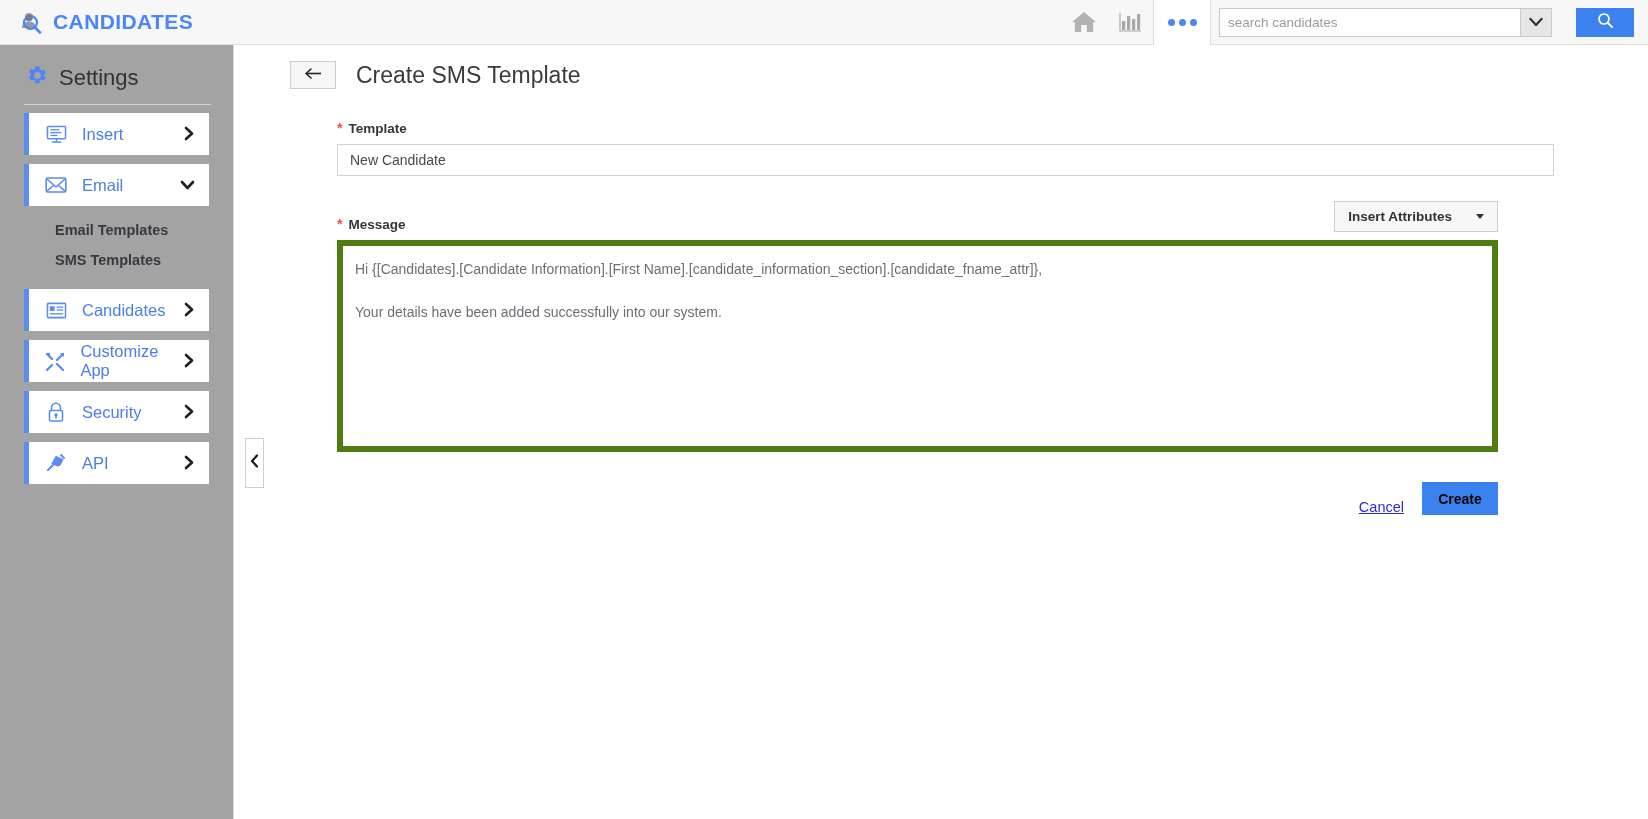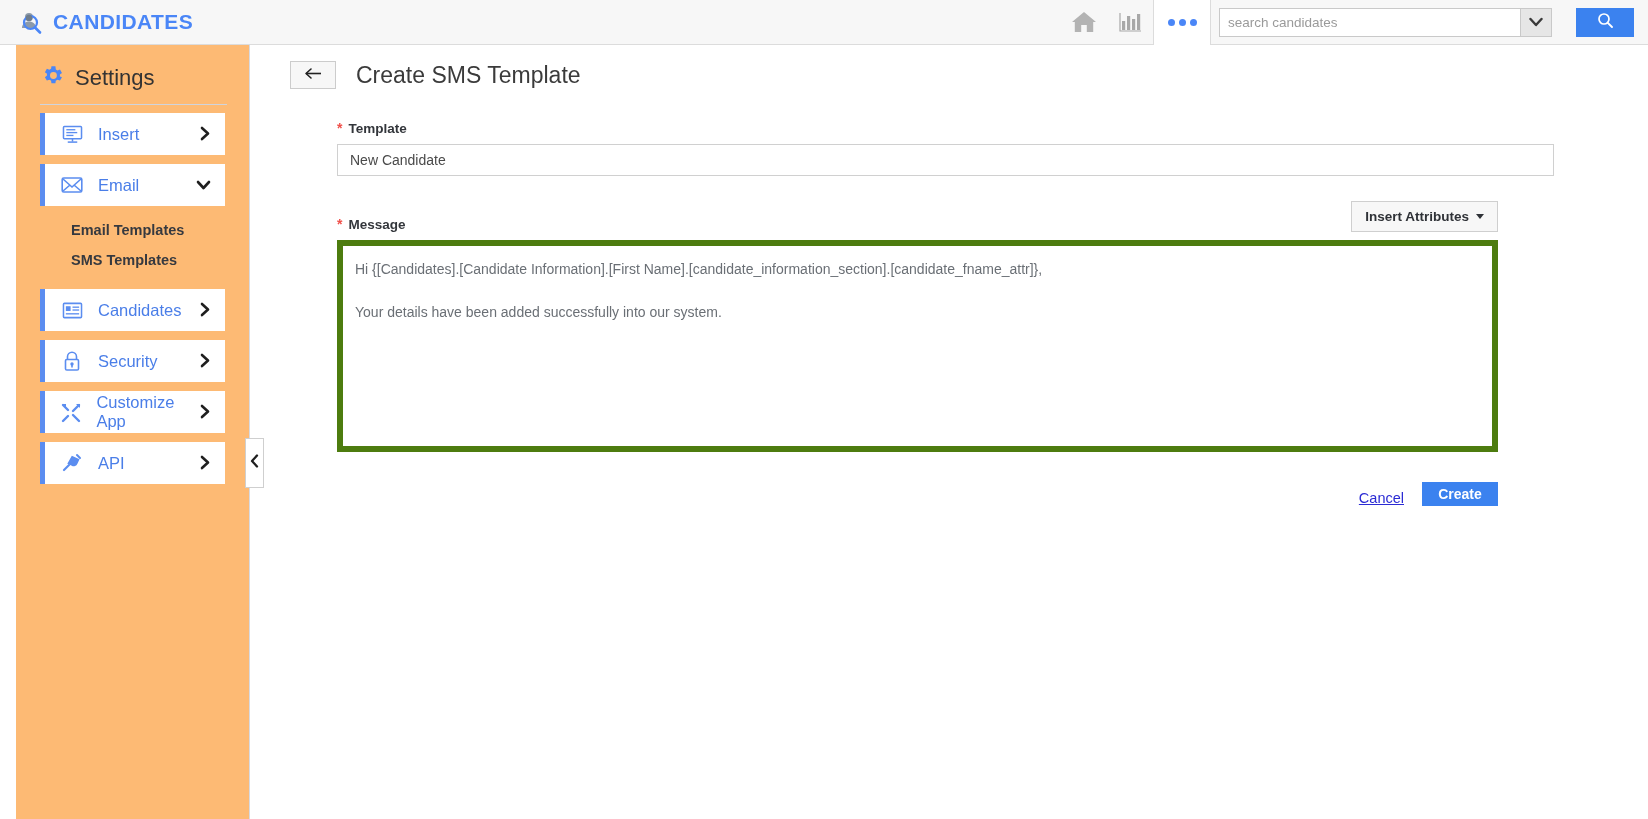--- a/index.html
+++ b/index.html
@@ -75,23 +75,23 @@
   .search-btn {
     width: 58px; height: 29px;
     margin-left: 9px; margin-right: 14px;
     background: #3b82ef;
     border: none; cursor: pointer;
     display: flex; align-items: center; justify-content: center;
   }
 
   
   .sidebar {
-    position: absolute; top: 45px; left: 16px;
+    position: absolute; top: 45px; left: 0;
     width: 234px; height: 774px;
-    background: #fdba74;
+    background: #a3a3a3;
     border-right: 1px solid #d6dae2;
   }
   .settings-head {
     display: flex; align-items: center; gap: 10px;
     padding: 18px 0 12px 24px;
   }
   .settings-title { font-size: 22px; color: #333; }
   .settings-rule {
     height: 1px; background: #cfd4dd;
     margin: 0 22px 8px 24px;
@@ -172,21 +172,21 @@
     width: 1161px;
     margin-top: 25px;
   }
   .insert-btn {
     height: 31px;
     padding: 0 13px;
     border: 1px solid #cfcfcf;
     background: #f7f7f7;
     font-size: 13.5px; color: #2f3237;
     font-weight: bold;
-    display: flex; align-items: center; gap: 7px;
+    display: flex; align-items: center; gap: 24px;
     cursor: pointer;
     font-family: "Liberation Sans", sans-serif;
   }
   .caret-down {
     width:0;height:0;border-left:4.5px solid transparent;
     border-right:4.5px solid transparent;border-top:5.5px solid #2f3237;
   }
   .textarea {
     width: 1161px; height: 212px;
     margin-top: 8px;
@@ -201,23 +201,23 @@
   .actions {
     width: 1161px;
     margin-top: 26px;
     display: flex; align-items: flex-end; justify-content: flex-end; gap: 18px;
   }
   .cancel-link {
     font-size: 14.5px; color: #2b2bd4;
     text-decoration: underline; cursor: pointer;
   }
   .create-btn {
-    width: 76px; height: 24px;
+    width: 76px; height: 33px;
     background: #3b82ef; border: none;
-    color: #ffffff; font-size: 14px; font-weight: bold;
+    color: #000000; font-size: 14px; font-weight: bold;
     cursor: pointer;
     font-family: "Liberation Sans", sans-serif;
   }
 </style>
 </head>
 <body>
 
 <div class="topbar">
 
   <div class="brand">
@@ -341,45 +341,45 @@
     <span class="lbl">Candidates</span>
     <span class="chev">
       <svg width="11" height="15" viewBox="0 0 11 15">
           <path d="M2 2 L8 7.5 L2 13" fill="none" stroke="#1f1f1f" stroke-width="2.6" stroke-linecap="round" stroke-linejoin="round"></path>
         </svg>
     </span>
   </div>
 
   <div class="nav-item">
     <span class="ico">
+      <svg width="22" height="21" viewBox="0 0 22 21">
+        <path d="M3 3 L8 8 M13 13 L19 19" stroke="#5b8df0" stroke-width="2.4" stroke-linecap="round"></path>
+        <path d="M19 3 L13 9 M8 14 L3 19" stroke="#5b8df0" stroke-width="2.4" stroke-linecap="round"></path>
+        <path d="M2 2 L6 2 L6 6" fill="#5b8df0"></path>
+        <path d="M20 2 L20 6 L16 2 Z" fill="#5b8df0"></path>
+      </svg>
+    </span>
+    <span class="lbl">Customize App</span>
+    <span class="chev">
+      <svg width="11" height="15" viewBox="0 0 11 15">
+          <path d="M2 2 L8 7.5 L2 13" fill="none" stroke="#1f1f1f" stroke-width="2.6" stroke-linecap="round" stroke-linejoin="round"></path>
+        </svg>
+    </span>
+  </div>
+
+  <div class="nav-item">
+    <span class="ico">
       <svg width="18" height="21" viewBox="0 0 18 21">
         <path d="M4.5 8.5 V5.8 A4.5 4.5 0 0 1 13.5 5.8 V8.5" fill="none" stroke="#5b8df0" stroke-width="1.6"></path>
         <rect x="2.5" y="8.5" width="13" height="10.5" rx="1.3" fill="none" stroke="#5b8df0" stroke-width="1.6"></rect>
         <circle cx="9" cy="13" r="1.7" fill="#5b8df0"></circle>
         <line x1="9" y1="13.5" x2="9" y2="16.5" stroke="#5b8df0" stroke-width="1.6"></line>
       </svg>
     </span>
     <span class="lbl">Security</span>
-    <span class="chev">
-      <svg width="11" height="15" viewBox="0 0 11 15">
-          <path d="M2 2 L8 7.5 L2 13" fill="none" stroke="#1f1f1f" stroke-width="2.6" stroke-linecap="round" stroke-linejoin="round"></path>
-        </svg>
-    </span>
-  </div>
-
-  <div class="nav-item">
-    <span class="ico">
-      <svg width="22" height="21" viewBox="0 0 22 21">
-        <path d="M3 3 L8 8 M13 13 L19 19" stroke="#5b8df0" stroke-width="2.4" stroke-linecap="round"></path>
-        <path d="M19 3 L13 9 M8 14 L3 19" stroke="#5b8df0" stroke-width="2.4" stroke-linecap="round"></path>
-        <path d="M2 2 L6 2 L6 6" fill="#5b8df0"></path>
-        <path d="M20 2 L20 6 L16 2 Z" fill="#5b8df0"></path>
-      </svg>
-    </span>
-    <span class="lbl">Customize App</span>
     <span class="chev">
       <svg width="11" height="15" viewBox="0 0 11 15">
           <path d="M2 2 L8 7.5 L2 13" fill="none" stroke="#1f1f1f" stroke-width="2.6" stroke-linecap="round" stroke-linejoin="round"></path>
         </svg>
     </span>
   </div>
 
   <div class="nav-item">
     <span class="ico">
       <svg width="22" height="20" viewBox="0 0 22 20">

